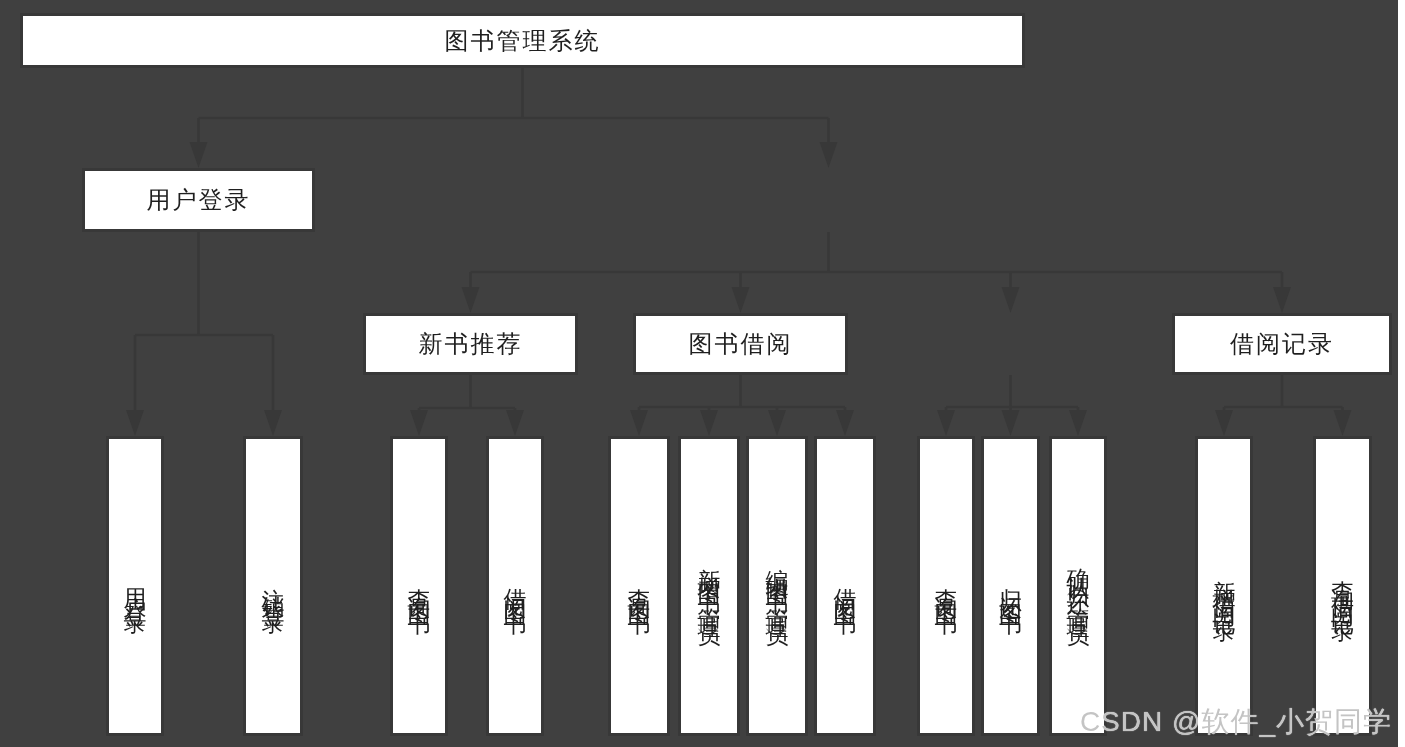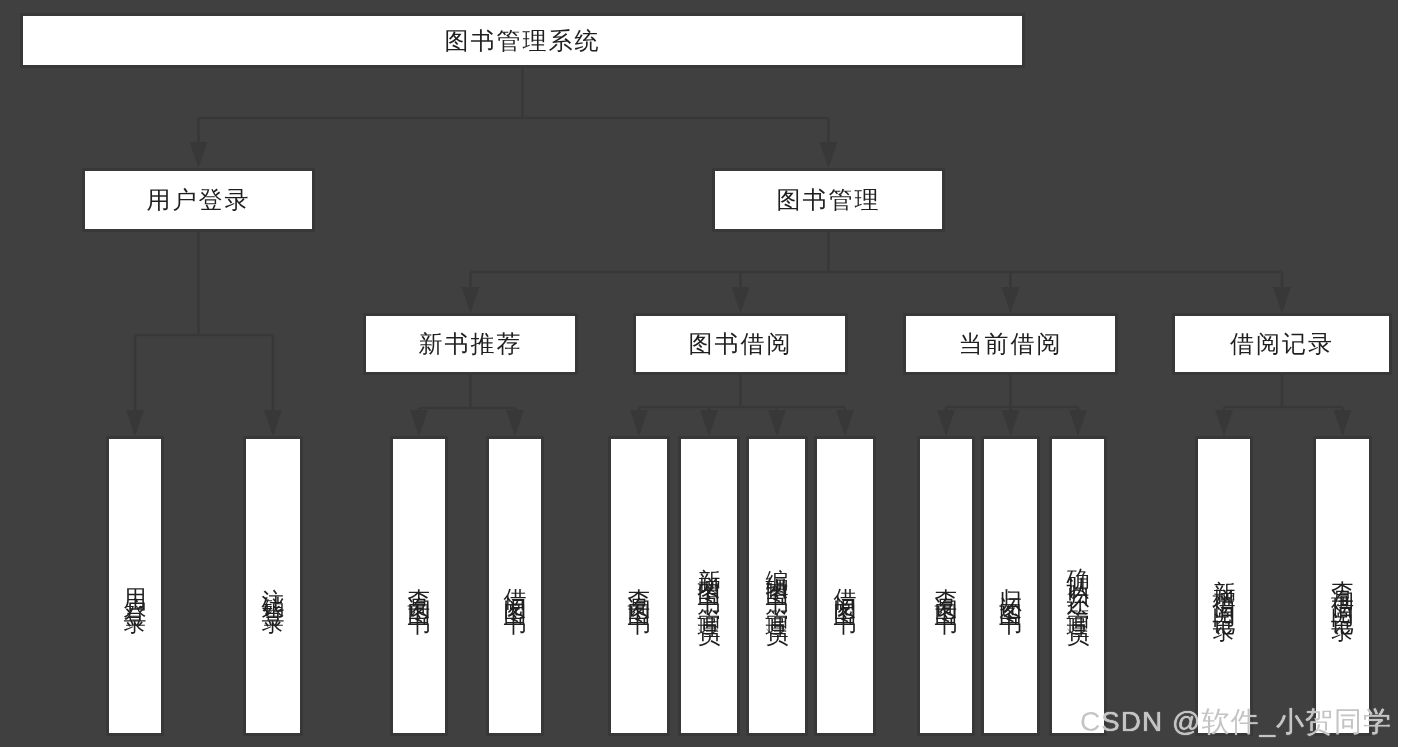--- a/index.html
+++ b/index.html
@@ -72,25 +72,23 @@
       <polygon points="1001.5,410 1019.5,410 1010.5,436"></polygon>
       <polygon points="1069,410 1087,410 1078,436"></polygon>
       <polygon points="1215,410 1233,410 1224,436"></polygon>
       <polygon points="1333.5,410 1351.5,410 1342.5,436"></polygon>
     </g>
   </svg>
 
   <div class="node" style="left:20px;top:13px;width:1005px;height:55px">图书管理系统</div>
 
   <div class="node" style="left:82px;top:168px;width:233px;height:64px">用户登录</div>
-  <div class="node" style="left:712px;top:168px;width:233px;height:64px">图书管理</div>
 
   <div class="node" style="left:633px;top:313px;width:215px;height:62px">图书借阅</div>
   <div class="node" style="left:363px;top:313px;width:215px;height:62px">新书推荐</div>
-  <div class="node" style="left:903px;top:313px;width:215px;height:62px">当前借阅</div>
   <div class="node" style="left:1172px;top:313px;width:220px;height:62px">借阅记录</div>
 
   <div class="leaf" style="left:106px;width:58px">用户登录</div>
   <div class="leaf" style="left:243px;width:60px">注销登录</div>
 
   <div class="leaf" style="left:390px;width:58px">查询图书</div>
   <div class="leaf" style="left:486px;width:58px">借阅图书</div>
 
   <div class="leaf" style="left:608px;width:62px">查询图书</div>
   <div class="leaf" style="left:678px;width:62px">新增图书（管理员）</div>

